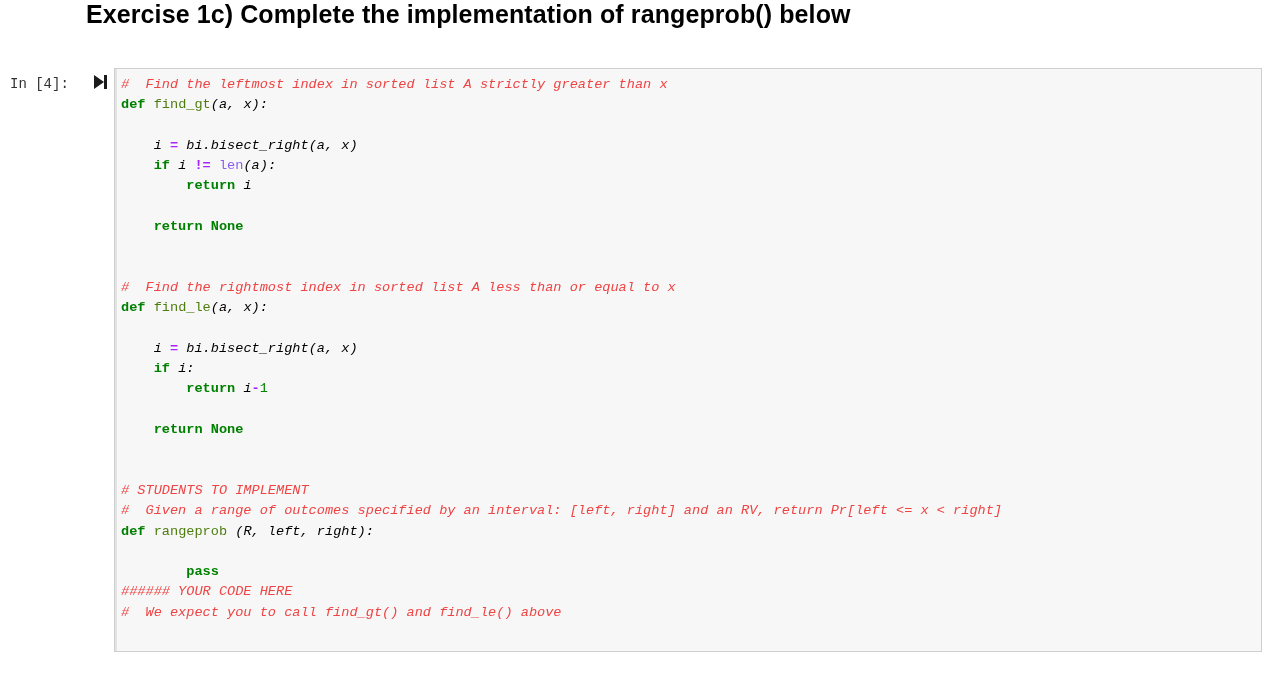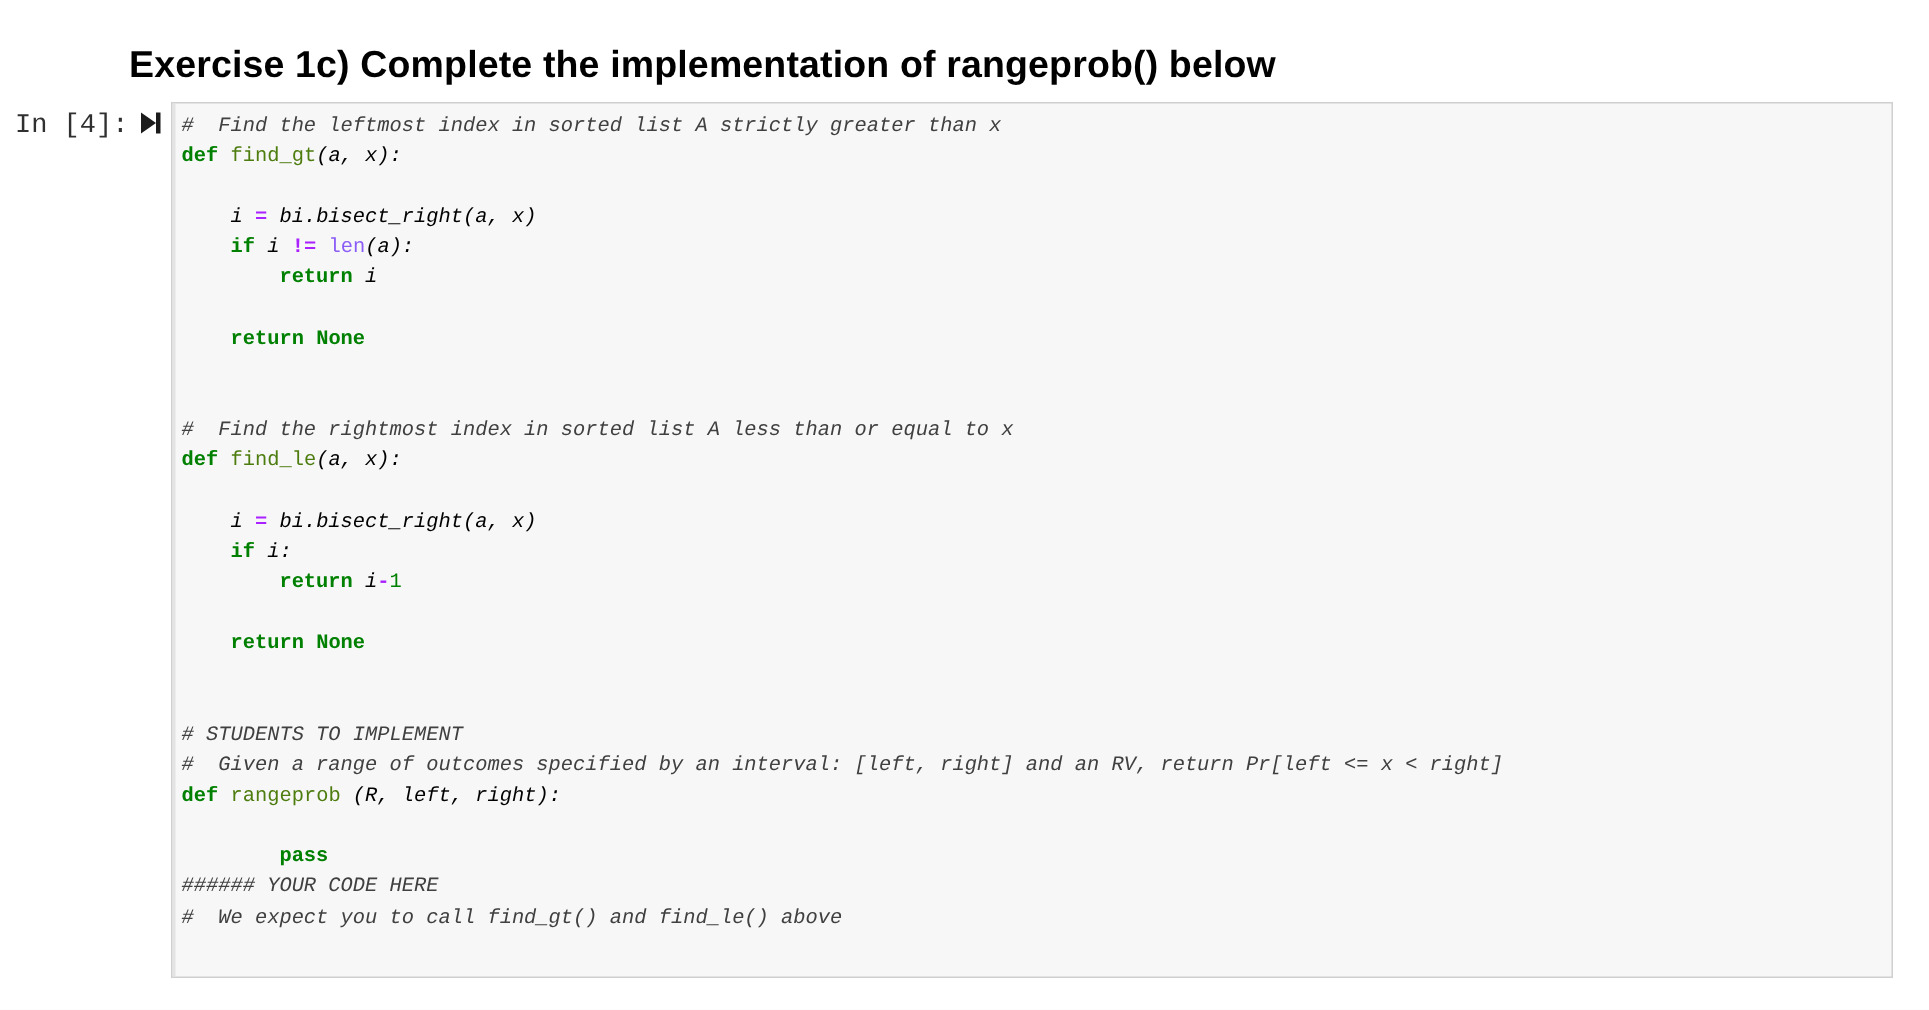--- a/index.html
+++ b/index.html
@@ -16,21 +16,21 @@
   }
 
   
   #notebook-heading {
     position: absolute;
     left: 0;
     top: 0;
     width: 1250px;
     height: 58px;
     display: flex;
-    align-items: flex-end;
+    align-items: flex-start;
   }
   #notebook-heading .heading-text {
     margin-left: 86px;
     font-family: "Liberation Sans", sans-serif;
     font-size: 25px;
     font-weight: bold;
     color: #000000;
     letter-spacing: 0.1px;
     white-space: nowrap;
   }
@@ -50,21 +50,21 @@
   #input-prompt-area {
     width: 88px;
     flex: 0 0 88px;
     text-align: left;
     padding-left: 10px;
     box-sizing: border-box;
     padding-top: 6px;
   }
   #input-prompt {
     font-family: "Liberation Mono", "DejaVu Sans Mono", monospace;
-    font-size: 18px;
+    font-size: 14px;
     color: #303030;
     white-space: pre;
   }
 
   
   #run-icon-area {
     width: 26px;
     flex: 0 0 26px;
     display: flex;
     justify-content: center;
@@ -123,21 +123,21 @@
     white-space: pre;
     color: #000000;
     tab-size: 4;
   }
   #code-area .line {
     white-space: pre;
     min-height: 20.3px;
   }
 
   
-  .tok-comment  { color: #404040; font-style: italic; }
+  .tok-comment  { color: #ef4444; font-style: italic; }
   .tok-keyword  { color: #008000; font-weight: bold; }
   .tok-builtin  { color: #8b5cf6; }
   .tok-funcname { color: #4d7c0f; }
   .tok-op-word  { color: #aa22ff; font-weight: bold; }
   .tok-number   { color: #008000; }
   .tok-plain    { color: #000000; font-style: italic; }
 </style>
 </head>
 <body>
 

